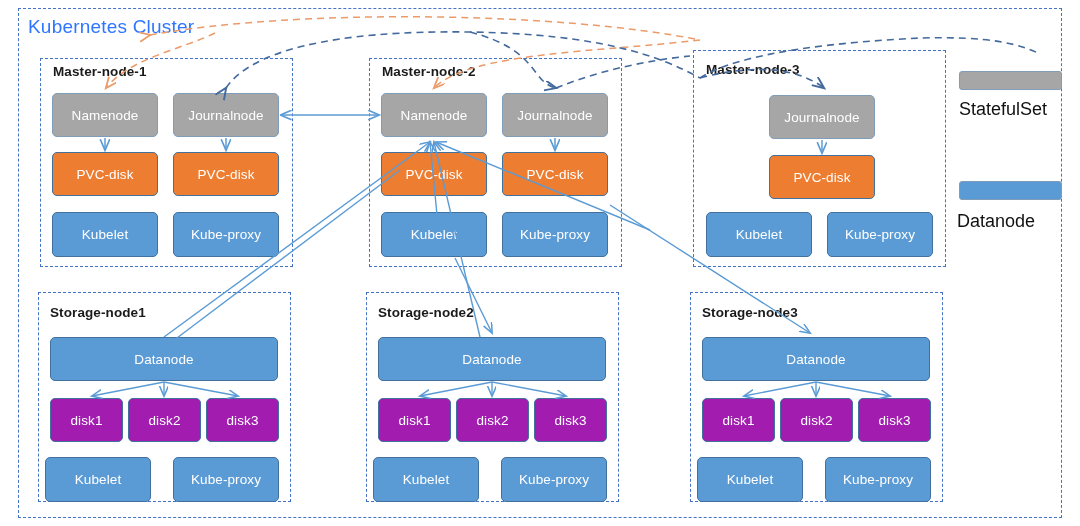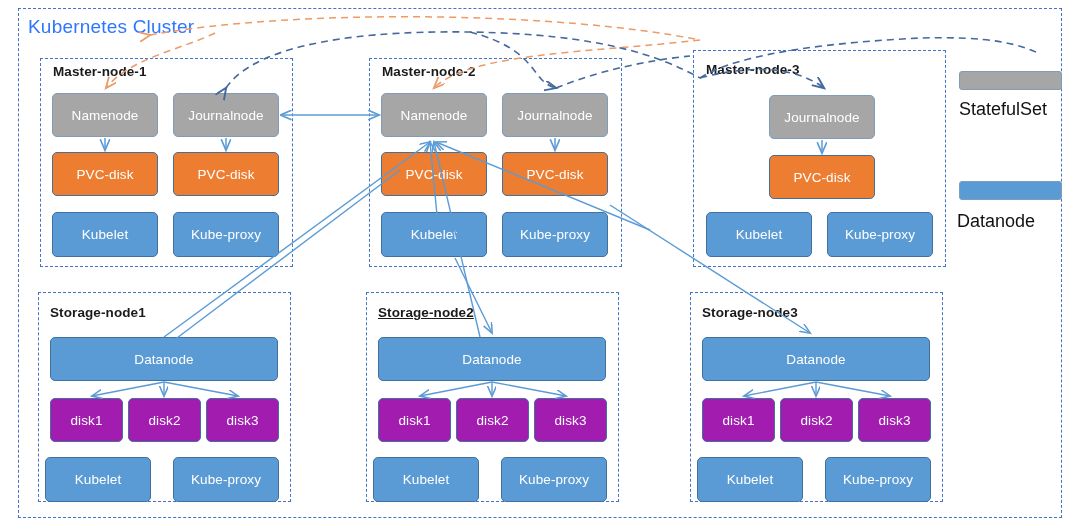--- a/index.html
+++ b/index.html
@@ -122,21 +122,21 @@
   <div class="tile blue" style="left:50px;top:337px;width:228px;height:44px;">Datanode</div>
 
   <div class="tile green" style="left:50px;top:398px;width:73px;height:44px;">disk1</div>
   <div class="tile green" style="left:128px;top:398px;width:73px;height:44px;">disk2</div>
   <div class="tile green" style="left:206px;top:398px;width:73px;height:44px;">disk3</div>
 
   <div class="tile blue" style="left:45px;top:457px;width:106px;height:45px;">Kubelet</div>
   <div class="tile blue" style="left:173px;top:457px;width:106px;height:45px;">Kube-proxy</div>
 
   <div class="node-box" style="left:366px;top:292px;width:253px;height:210px;"></div>
-  <div class="node-title" style="left:378px;top:305px;text-decoration:underline;">Storage-node2</div>
+  <div class="node-title" style="left:378px;top:305px;">Storage-node2</div>
 
   <div class="tile blue" style="left:378px;top:337px;width:228px;height:44px;">Datanode</div>
 
   <div class="tile green" style="left:378px;top:398px;width:73px;height:44px;">disk1</div>
   <div class="tile green" style="left:456px;top:398px;width:73px;height:44px;">disk2</div>
   <div class="tile green" style="left:534px;top:398px;width:73px;height:44px;">disk3</div>
 
   <div class="tile blue" style="left:373px;top:457px;width:106px;height:45px;">Kubelet</div>
   <div class="tile blue" style="left:501px;top:457px;width:106px;height:45px;">Kube-proxy</div>
 

